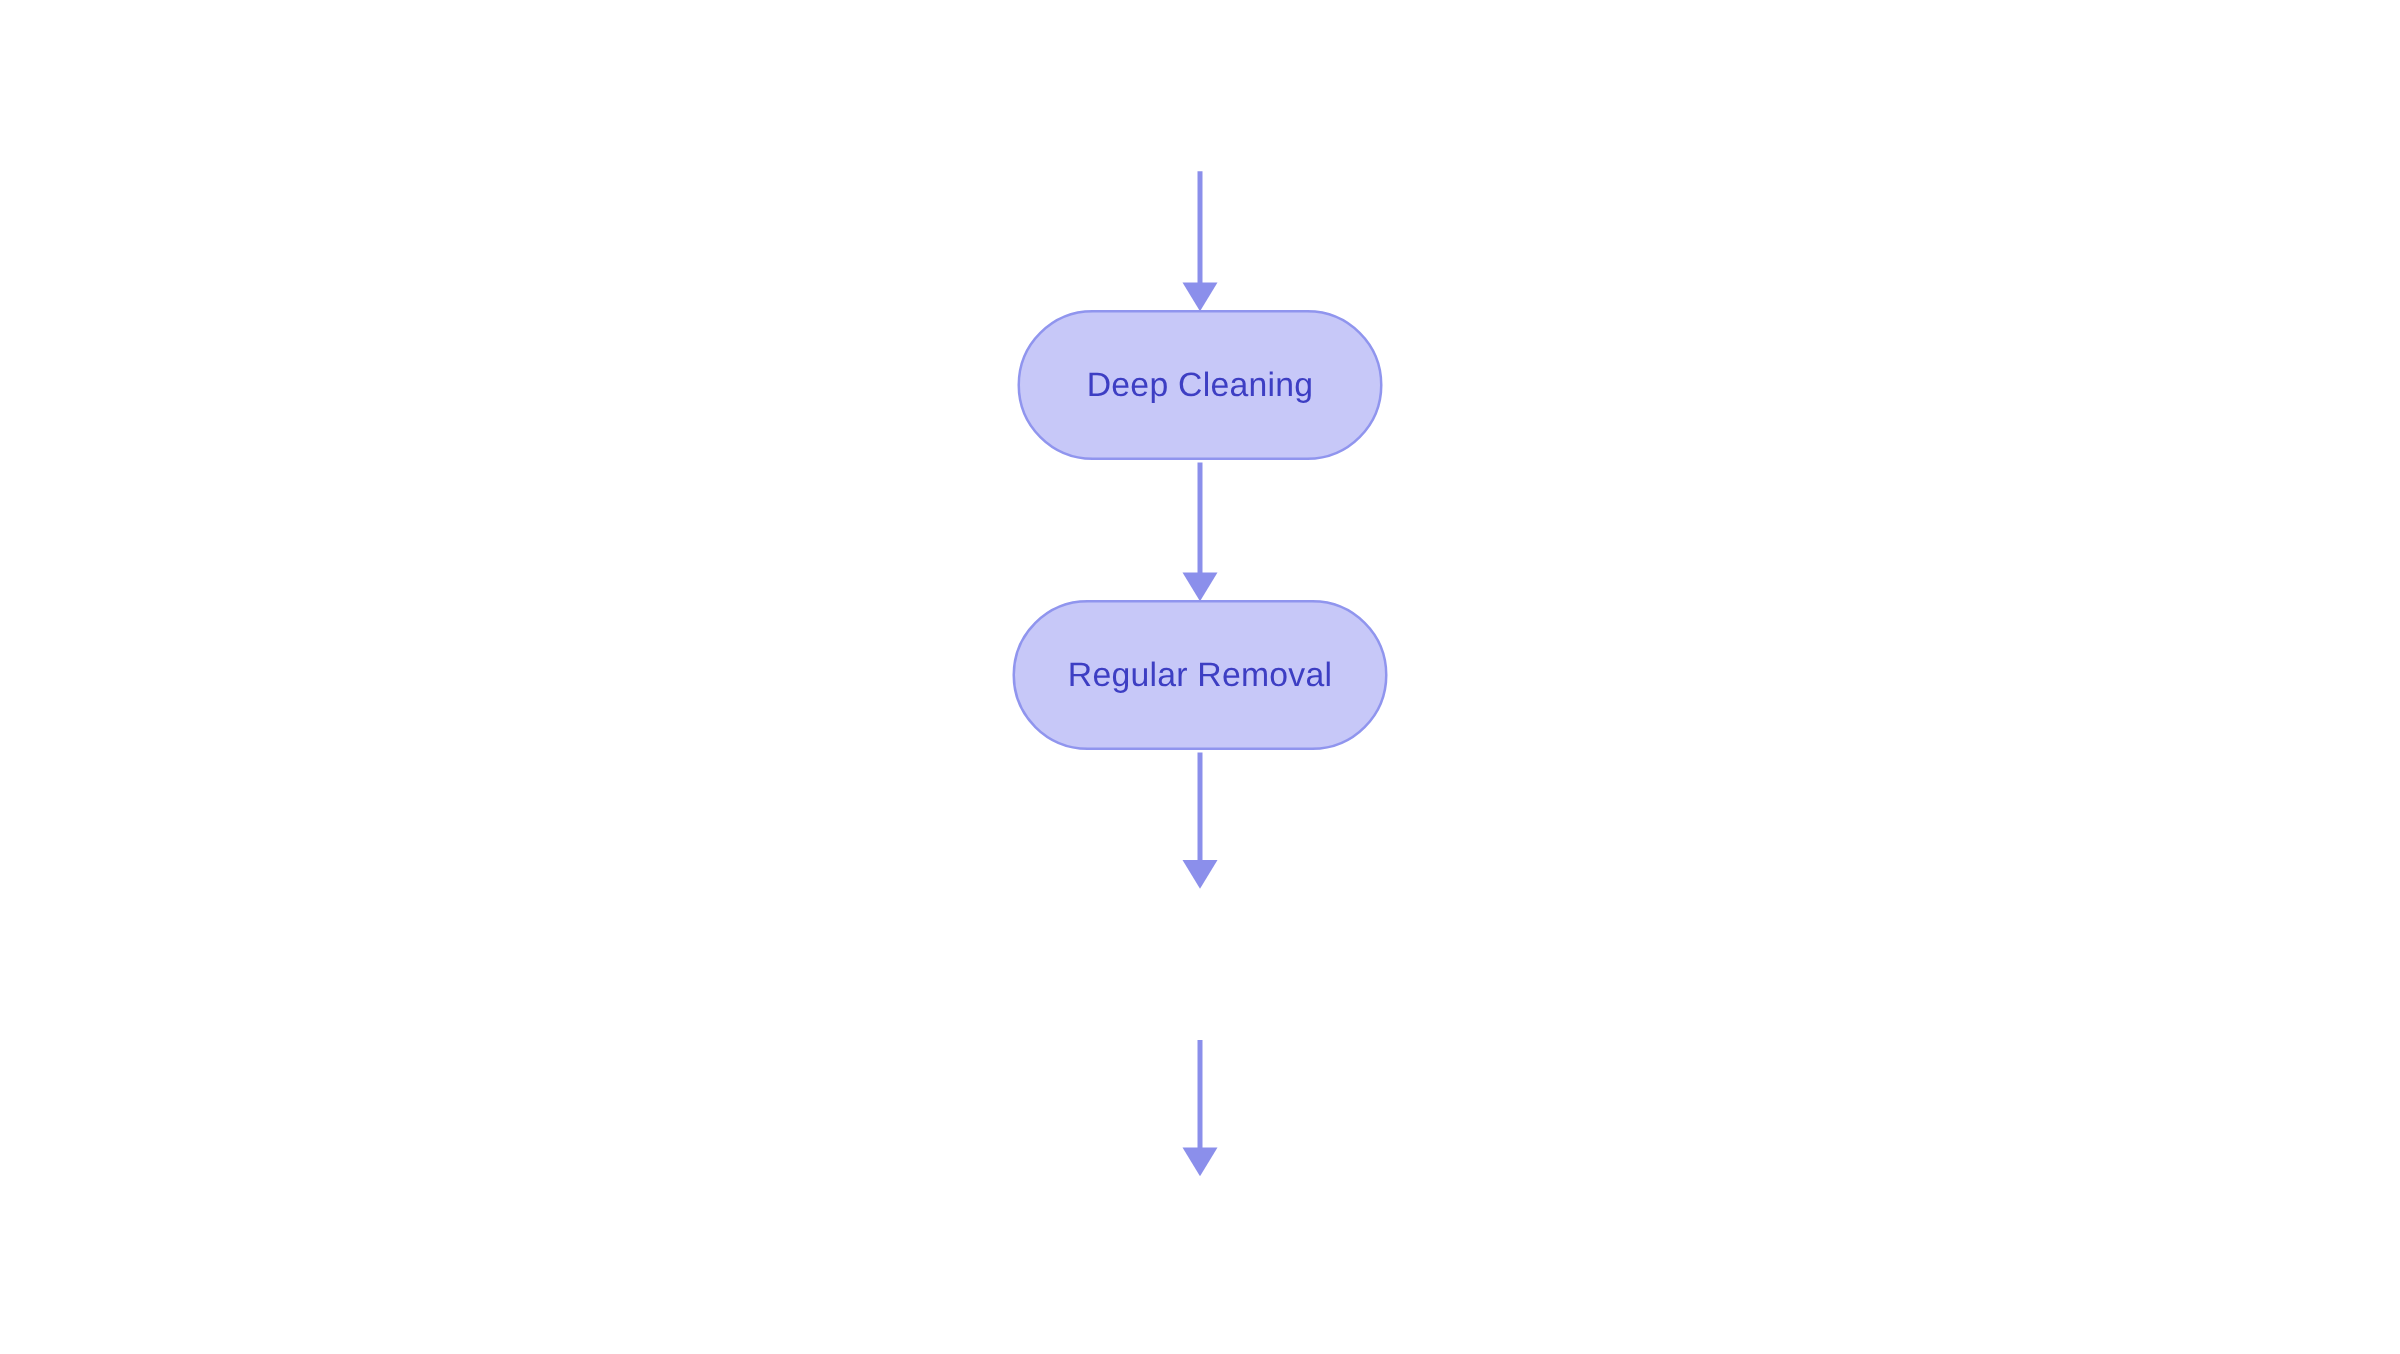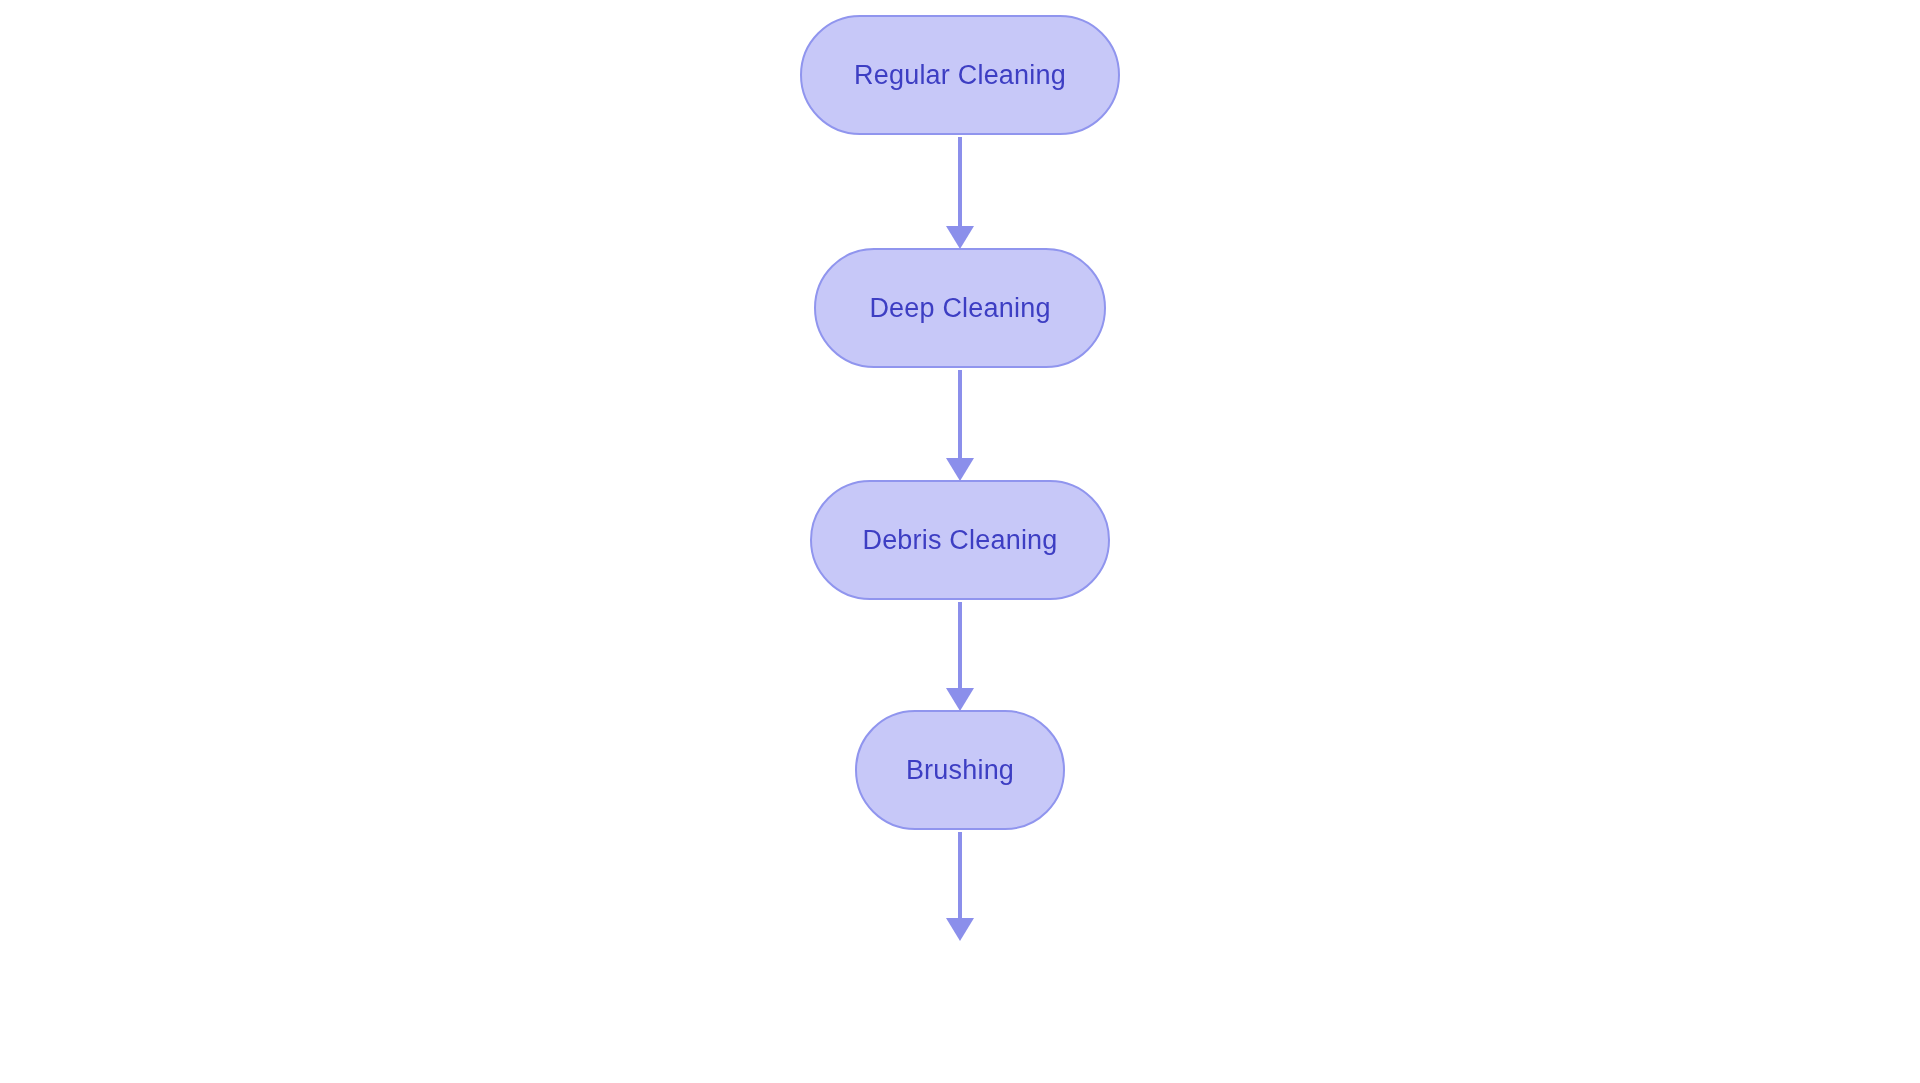--- a/index.html
+++ b/index.html
@@ -74,30 +74,24 @@
     <g>
       <line x1="960" y1="602" x2="960" y2="690"></line>
       <polygon points="946,688 974,688 960,711"></polygon>
     </g>
     <g>
       <line x1="960" y1="832" x2="960" y2="920"></line>
       <polygon points="946,918 974,918 960,941"></polygon>
     </g>
   </svg>
 
-  <div class="node node-1">
-    <span class="label">Regular Cleaning</span>
-  </div>
 
   <div class="node node-2">
     <span class="label">Deep Cleaning</span>
   </div>
 
   <div class="node node-3">
-    <span class="label">Debris Cleaning</span>
+    <span class="label">Regular Removal</span>
   </div>
 
-  <div class="node node-4">
-    <span class="label">Brushing</span>
-  </div>
 
 
 </div>
 
 </body></html>

